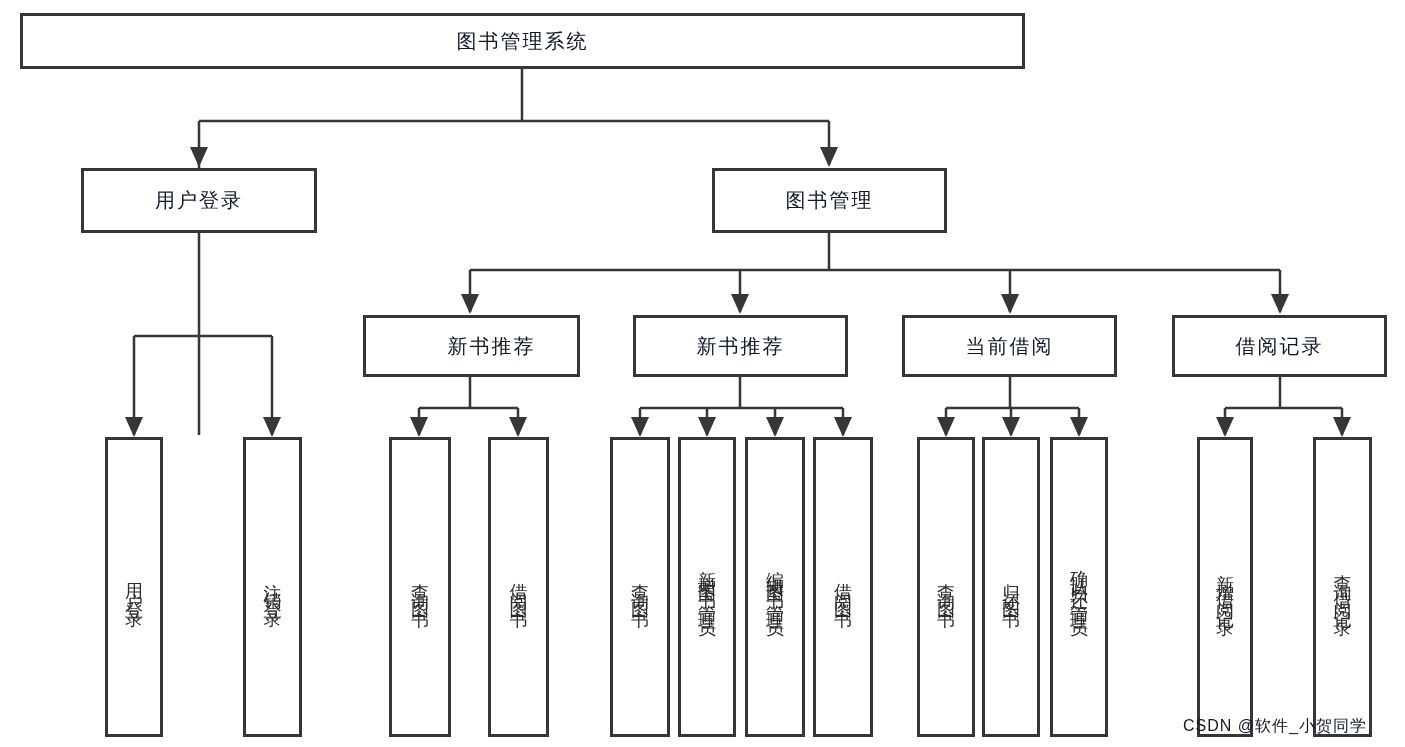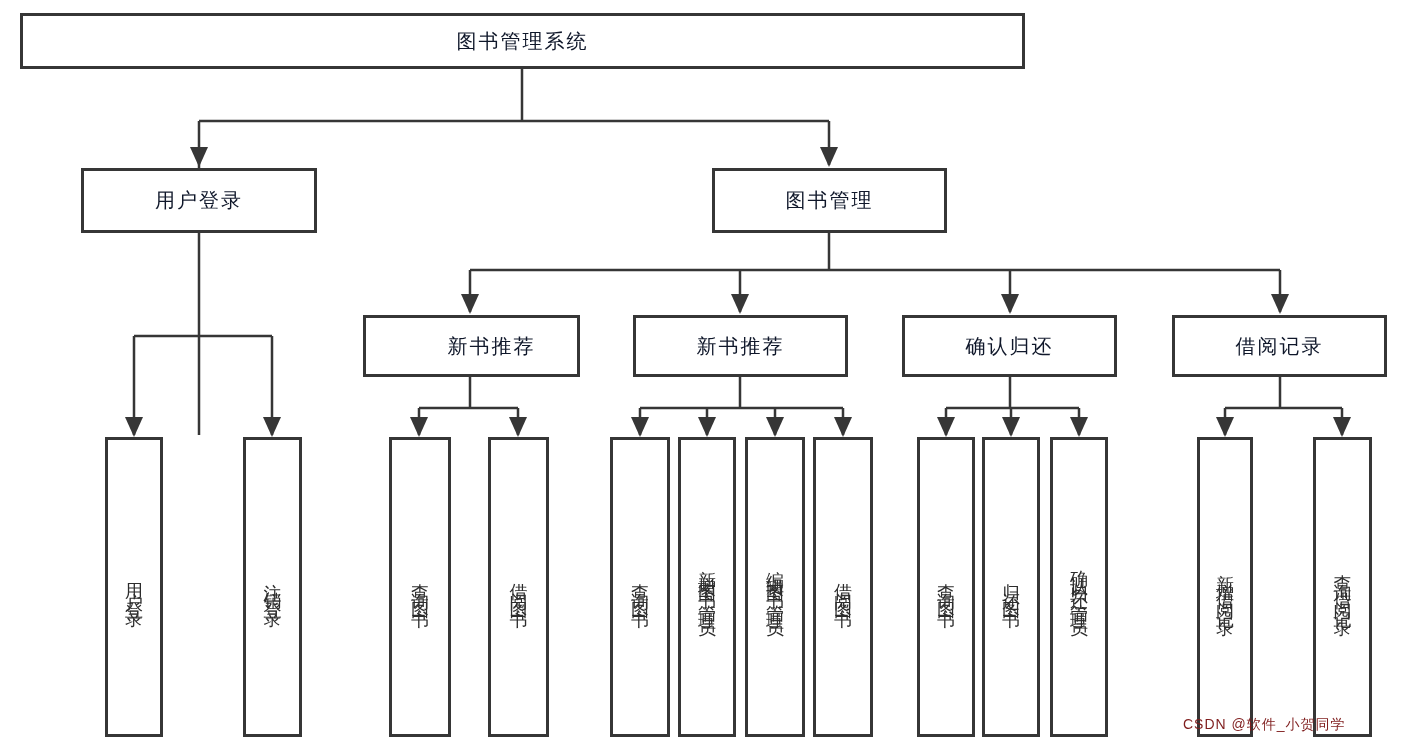--- a/index.html
+++ b/index.html
@@ -42,22 +42,22 @@
     font-size: 18px;
     letter-spacing: 9px;
     color: #2c2c2c;
     z-index: 2;
     text-align: center;
   }
   .watermark {
     position: absolute;
     left: 1183px;
     top: 716px;
-    font-size: 14px;
-    color: #7f1d1d;
+    font-size: 16px;
+    color: #0f172a;
     letter-spacing: 1px;
     z-index: 5;
     white-space: nowrap;
   }
 </style>
 </head>
 <body>
 
 <div id="canvas">
 
@@ -101,21 +101,21 @@
     </g>
   </svg>
 
   <div class="hbox" style="left:20px; top:13px; width:1005px; height:56px;">图书管理系统</div>
 
   <div class="hbox" style="left:81px; top:168px; width:236px; height:65px;">用户登录</div>
   <div class="hbox" style="left:712px; top:168px; width:235px; height:65px;text-align:center;">图书管理</div>
 
   <div class="hbox" style="left:363px; top:315px; width:217px; height:62px;padding-left:40px;">新书推荐</div>
   <div class="hbox" style="left:633px; top:315px; width:215px; height:62px;">新书推荐</div>
-  <div class="hbox" style="left:902px; top:315px; width:215px; height:62px;">确认归还</div>
+  <div class="hbox" style="left:902px; top:315px; width:215px; height:62px;">当前借阅</div>
   <div class="hbox" style="left:1172px; top:315px; width:215px; height:62px;text-align:center;">借阅记录</div>
 
   <div class="vbox" style="left:105px; top:437px; width:58px; height:300px;">用户登录</div>
   <div class="vbox" style="left:243px; top:437px; width:59px; height:300px;">注销登录</div>
 
   <div class="vbox" style="left:389px; top:437px; width:62px; height:300px;">查询图书</div>
   <div class="vbox" style="left:488px; top:437px; width:61px; height:300px;">借阅图书</div>
 
   <div class="vbox" style="left:610px; top:437px; width:60px; height:300px;">查询图书</div>
   <div class="vbox" style="left:678px; top:437px; width:58px; height:300px; letter-spacing:7px;">新增图书（管理员）</div>

